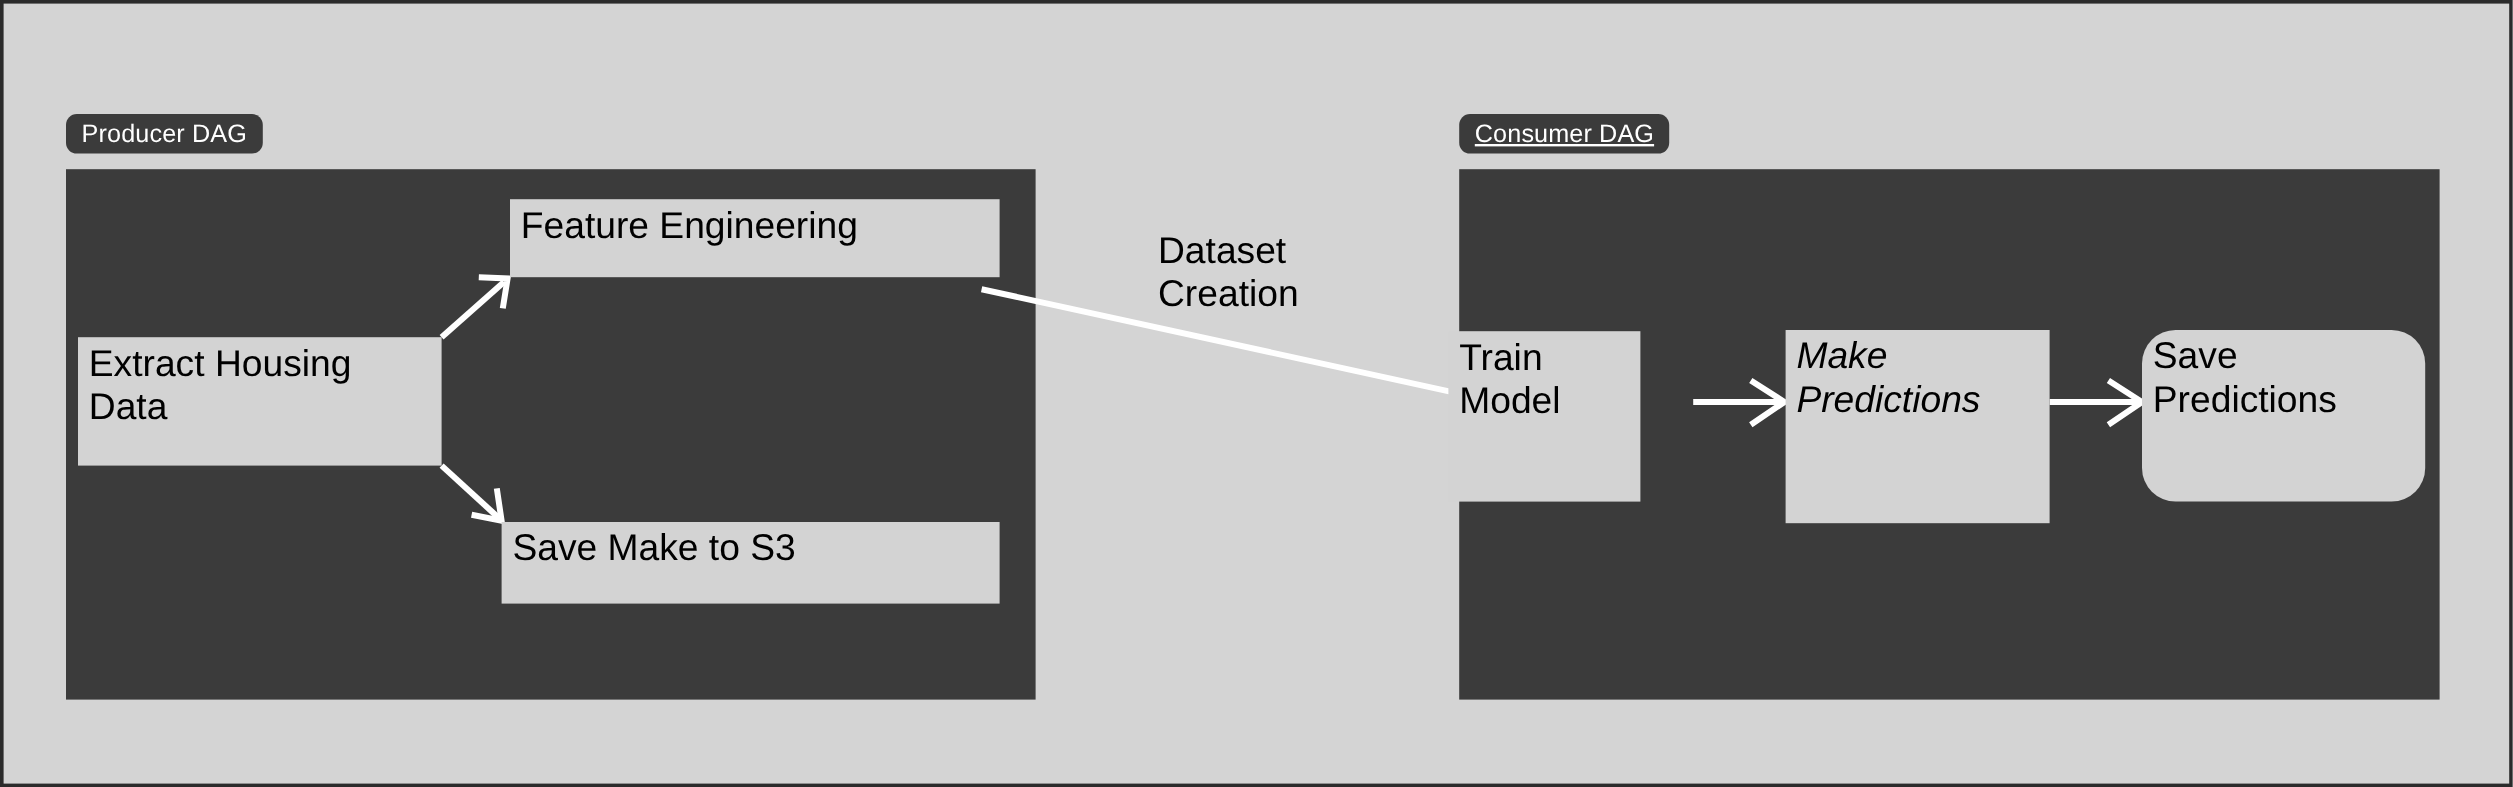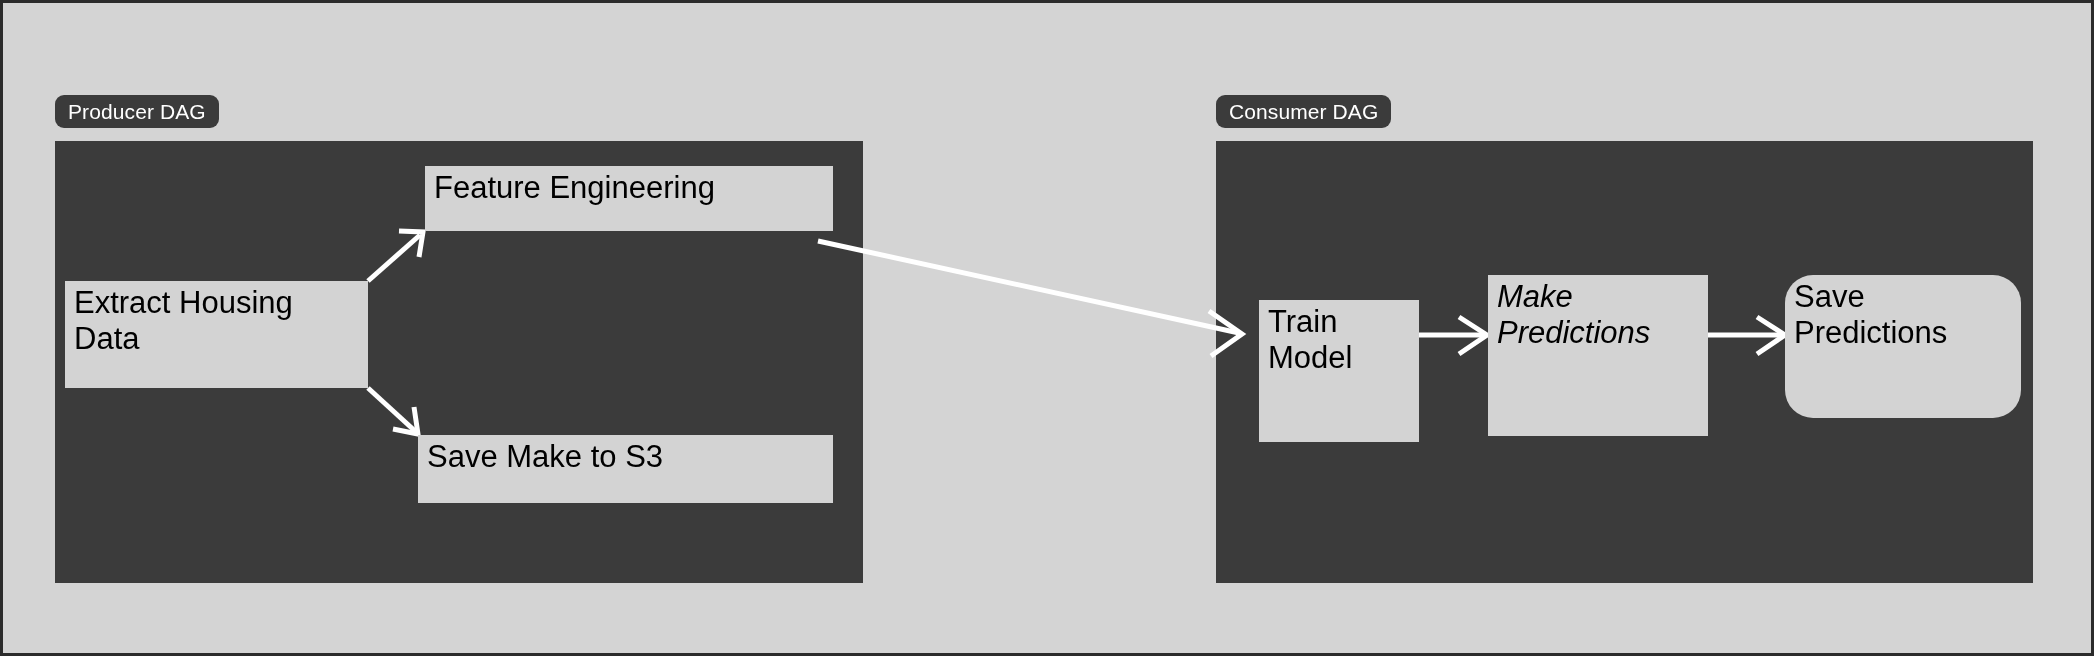--- a/index.html
+++ b/index.html
@@ -75,21 +75,21 @@
   }
 </style>
 </head>
 <body>
 
 <div id="canvas">
 
   <div class="dag-pill" style="left:52px; top:92px; height:33px;">Producer DAG</div>
   <div class="dag-group" style="left:52px; top:138px; width:808px; height:442px;"></div>
 
-  <div class="dag-pill" style="left:1213px; top:92px; height:33px;">Consumer DAG</div>
+  <div class="dag-pill" style="left:1213px; top:92px; height:33px;text-decoration:underline;">Consumer DAG</div>
   <div class="dag-group" style="left:1213px; top:138px; width:817px; height:442px;"></div>
 
   <svg class="arrows" viewBox="0 0 2094 656">
 
     <g>
       <line x1="365" y1="278" x2="417" y2="232"></line>
       <path class="head" d="M 396 228 L 420 229 L 416 254"></path>
     </g>
 
     <g>
@@ -113,22 +113,24 @@
     </g>
   </svg>
 
   <div class="task-box" style="left:422px; top:163px; width:408px; height:65px;">Feature Engineering</div>
 
   <div class="task-box" style="left:62px; top:278px; width:303px; height:107px;">Extract Housing
 Data</div>
 
   <div class="task-box" style="left:415px; top:432px; width:415px; height:68px;">Save Make to S3</div>
 
+  <div class="edge-label" style="left:962px; top:188px;">Dataset
+Creation</div>
 
-  <div class="task-box" style="left:1256px; top:273px; width:160px; height:142px;margin-top:24px;">Train
+  <div class="task-box" style="left:1204px; top:273px; width:160px; height:142px;">Train
 Model</div>
 
   <div class="task-box" style="left:1485px; top:272px; width:220px; height:161px;font-style:italic;">Make
 Predictions</div>
 
   <div class="task-box" style="left:1782px; top:272px; width:236px; height:143px;border-radius:28px;">Save
 Predictions</div>
 
 </div>
 

